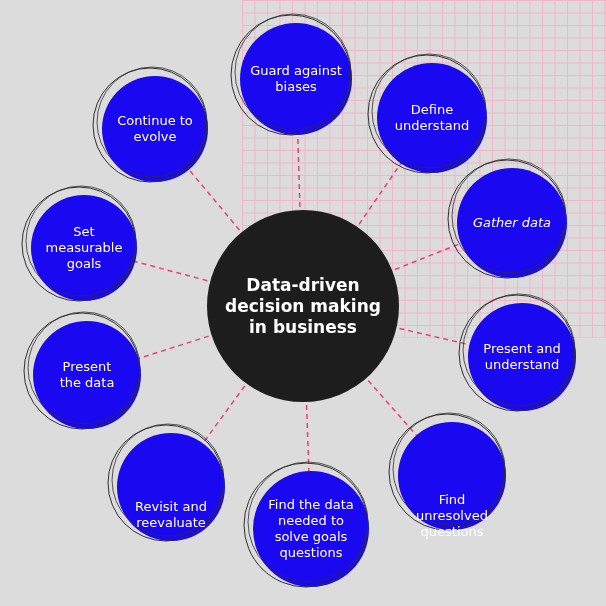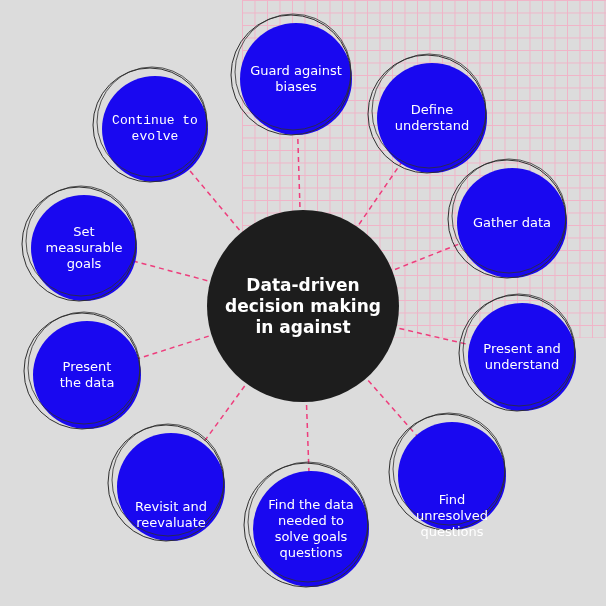--- a/index.html
+++ b/index.html
@@ -92,36 +92,36 @@
       <circle cx="155" cy="129" r="53" fill="#1908f0"></circle>
       <circle cx="150" cy="125" r="57" fill="none" stroke="#2f2f2f" stroke-width="1"></circle>
       <circle cx="152" cy="122" r="55" fill="none" stroke="#2f2f2f" stroke-width="0.8"></circle>
       <circle cx="303" cy="306" r="96" fill="#1d1d1d"></circle>
     </svg>
   <div id="labels">
       <div class="node-label" style="left: 296px; top: 79px;">Guard against
 biases</div>
       <div class="node-label" style="left: 432px; top: 118px;">Define
 understand</div>
-      <div class="node-label" style="left: 512px; top: 223px;">Gather data</div>
+      <div class="node-label" style="left: 512px; top: 223px; font-style: italic;">Gather data</div>
       <div class="node-label" style="left: 522px; top: 357px;">Present and
 understand</div>
       <div class="node-label" style="left: 452px; top: 476px; margin-top: 40px;">Find
 unresolved
 questions</div>
       <div class="node-label" style="left: 311px; top: 529px;">Find the data
 needed to
 solve goals
 questions</div>
       <div class="node-label" style="left: 171px; top: 487px; margin-top: 28px;">Revisit and
 reevaluate</div>
       <div class="node-label" style="left: 87px; top: 375px;">Present
 the data</div>
       <div class="node-label" style="left: 84px; top: 248px;">Set
 measurable
 goals</div>
-      <div class="node-label" style="left: 155px; top: 129px; font-family: Liberation Mono, monospace;">Continue to
+      <div class="node-label" style="left: 155px; top: 129px;">Continue to
 evolve</div>
       <div class="center-label" style="left: 303px; top: 306px;">Data-driven
 decision making
-in against</div>
+in business</div>
     </div>
 </div>
 
 </body></html>

